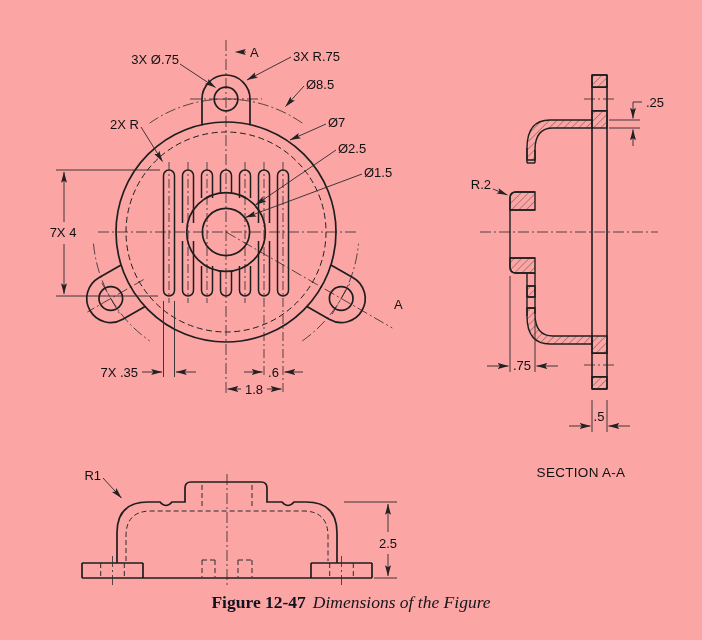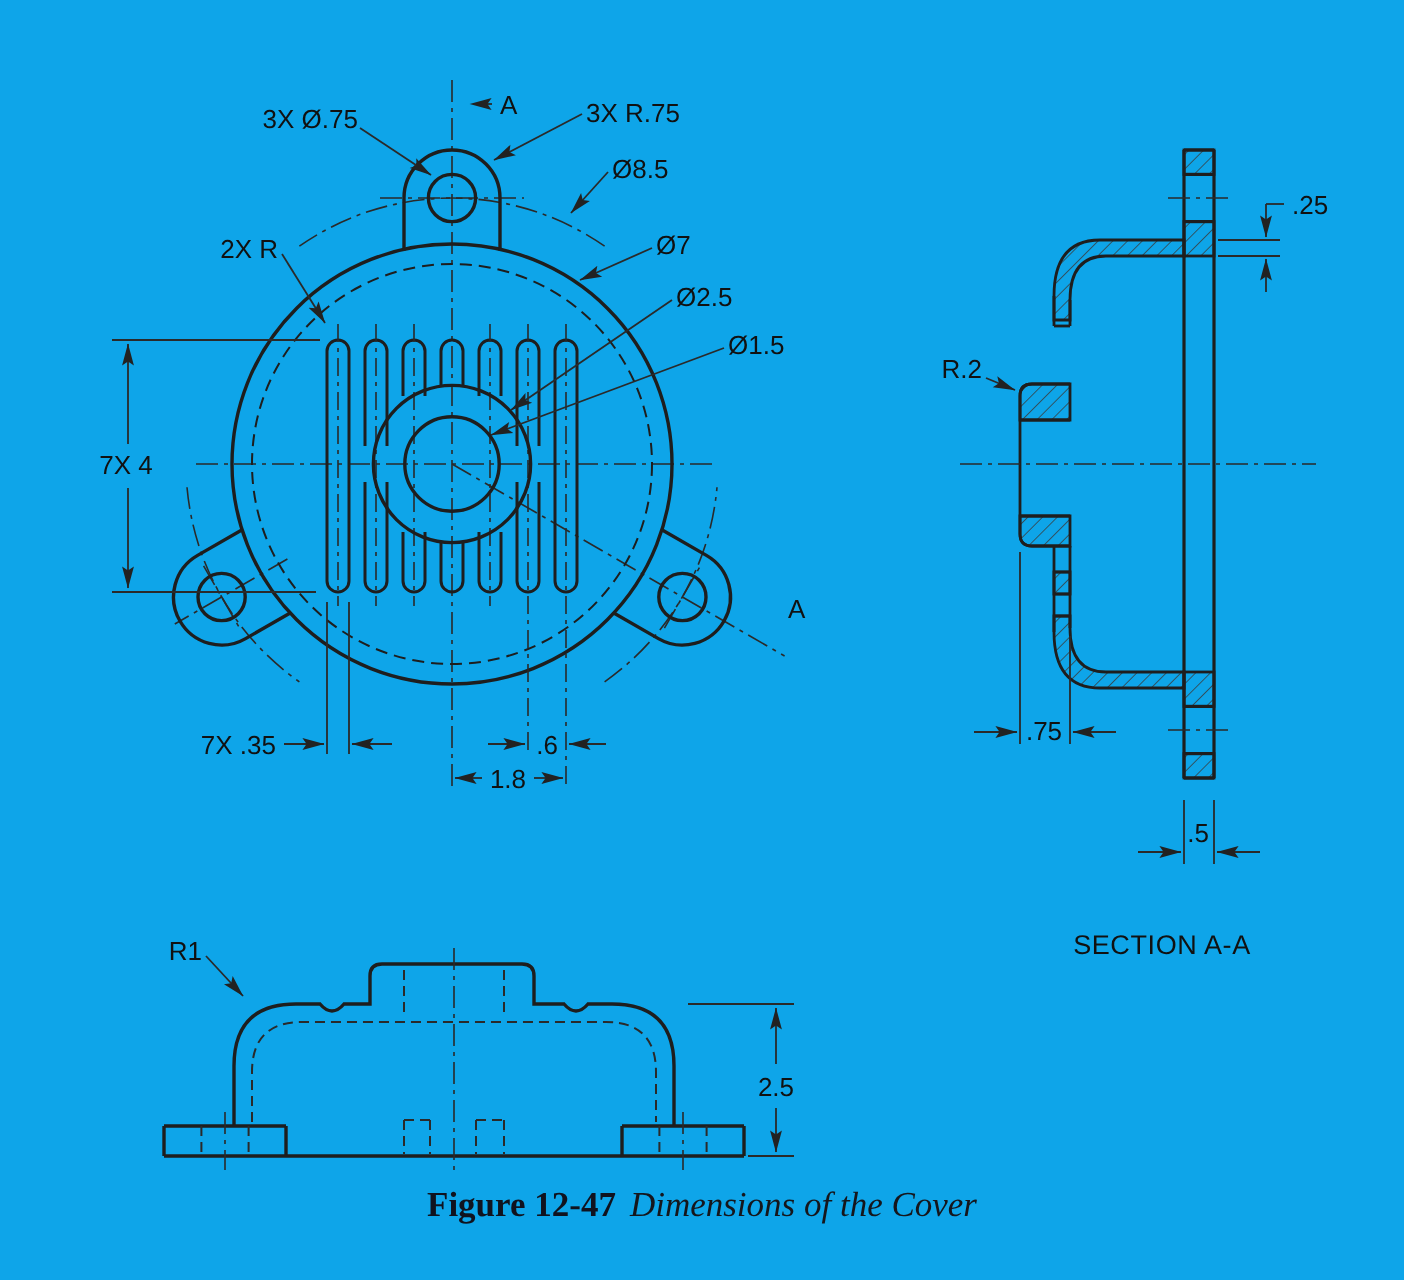--- a/index.html
+++ b/index.html
@@ -1,16 +1,16 @@
 <!DOCTYPE html>
 <html><head>
 <meta charset="utf-8">
 <style>
   html,body{margin:0;padding:0;background:#ffffff;}
-  .page{position:relative;width:702px;height:640px;background:#0ea5e9;overflow:hidden;
+  .page{position:relative;width:702px;height:640px;background:#fca5a5;overflow:hidden;
         font-family:"Liberation Sans",sans-serif;}
   svg text{font-family:"Liberation Sans",sans-serif;fill:#111;}
   .dimtxt{font-size:13px;}
   .sectitle{font-size:13.5px;letter-spacing:.3px;}
   .caption{position:absolute;left:0;right:0;top:592px;text-align:center;
            font-family:"Liberation Serif",serif;font-size:17.5px;color:#10131f;}
   .caption .fig{font-weight:bold;}
   .caption .ttl{font-style:italic;margin-left:7px;color:#15161c;}
 </style>
 </head>
@@ -242,15 +242,15 @@
       <line x1="103" y1="478" x2="121.5" y2="498" marker-end="url(#ah)"></line>
     </g>
     <g fill="#111" stroke="none" class="dimtxt">
       <text x="101" y="480" text-anchor="end">R1</text>
       <text x="388" y="548" text-anchor="middle">2.5</text>
     </g>
   </g>
 </svg>
 
 <div class="caption">
-  <span class="fig">Figure 12-47</span><span class="ttl">Dimensions of the Cover</span>
+  <span class="fig">Figure 12-47</span><span class="ttl">Dimensions of the Figure</span>
 </div>
 </div>
 
 </body></html>

